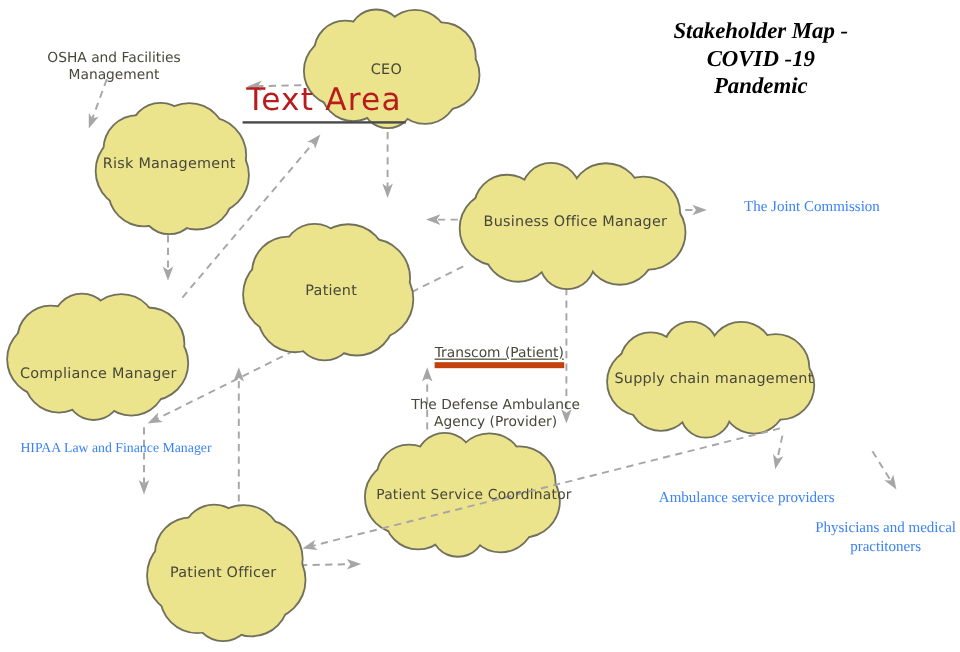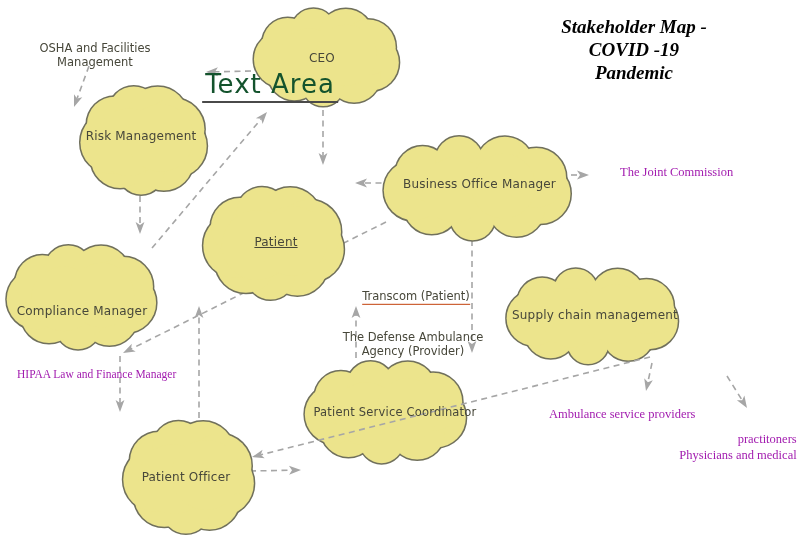--- a/index.html
+++ b/index.html
@@ -18,28 +18,28 @@
     white-space: nowrap;
     text-align: center;
   }
   .lbl-left {
     position: absolute;
     transform: translateY(-50%);
     white-space: nowrap;
     text-align: left;
   }
   .comic { font-family: "DejaVu Sans", sans-serif; color: #47473a; }
-  .serif { font-family: "Liberation Serif", serif; color: #a21caf; text-align: right; }
+  .serif { font-family: "Liberation Serif", serif; color: #3b82f6; }
   .node-label { font-size: 12px; letter-spacing: 0.2px; }
   .small-comic { font-size: 11.5px; line-height: 1.25; }
   .small-serif { font-size: 12px; line-height: 1.25; }
-  .underlined { border-bottom: 1px solid #c2410c; padding-bottom: 1px; }
+  .underlined { border-bottom: 5px solid #c2410c; padding-bottom: 1px; text-decoration: underline; }
   .text-area {
     font-size: 26px;
-    color: #14532d;
+    color: #b91c1c;
     letter-spacing: 1px;
     border-bottom: 2px solid #4a4a4a;
     padding: 0 3px 2px 3px;
     text-align: right;
   }
   .map-title {
     font-family: "Liberation Serif", serif;
     font-weight: bold;
     font-style: italic;
     font-size: 19px;
@@ -313,21 +313,21 @@
         <g>
           <line x1="650" y1="357" x2="260.72869623720936" y2="454.8068602419072" stroke="#a6a6a6" stroke-width="1.6" stroke-dasharray="6,4.5"></line>
           <polygon points="252,457 262.5660599901004,449.8084510510184 260.7286962372093,454.8068602419072 264.71046330912446,458.3431762607342" fill="#a6a6a6"></polygon>
         </g>
       </g>
     </svg>
 
   <div class="lbl comic node-label" style="left:322px; top:58px;">CEO</div>
   <div class="lbl comic node-label" style="left:141px; top:136px;">Risk Management</div>
   <div class="lbl comic node-label" style="left:82px; top:296px;margin-top:15px;">Compliance Manager</div>
-  <div class="lbl comic node-label" style="left:276px; top:242px;text-decoration:underline;">Patient</div>
+  <div class="lbl comic node-label" style="left:276px; top:242px;">Patient</div>
   <div class="lbl comic node-label" style="left:472px; top:184px;padding-left:15px;">Business Office Manager</div>
   <div class="lbl comic node-label" style="left:595px; top:315px;">Supply chain management</div>
   <div class="lbl comic node-label" style="left:381px; top:412px; font-size:11.5px;padding-left:28px;">Patient Service Coordinator</div>
   <div class="lbl comic node-label" style="left:186px; top:477px;">Patient Officer</div>
 
   <div class="lbl comic small-comic" style="left:95px; top:55px;">
     <div>OSHA and Facilities</div>
     <div>Management</div>
   </div>
 
@@ -346,17 +346,17 @@
   <div class="lbl comic small-comic" style="left:413px; top:344px;">
     <div>The Defense Ambulance</div>
     <div>Agency (Provider)</div>
   </div>
 
   <div class="lbl-left serif" style="left:17px; top:374px; font-size:11.5px;">HIPAA Law and Finance Manager</div>
 
   <div class="lbl-left serif small-serif" style="left:549px; top:415px; font-size:12.5px;">Ambulance service providers</div>
 
   <div class="lbl serif small-serif" style="left:738px; top:448px; font-size:12.5px;">
+    <div>Physicians and medical</div>
     <div>practitoners</div>
-    <div>Physicians and medical</div>
   </div>
 
 </div>
 
 </body></html>

